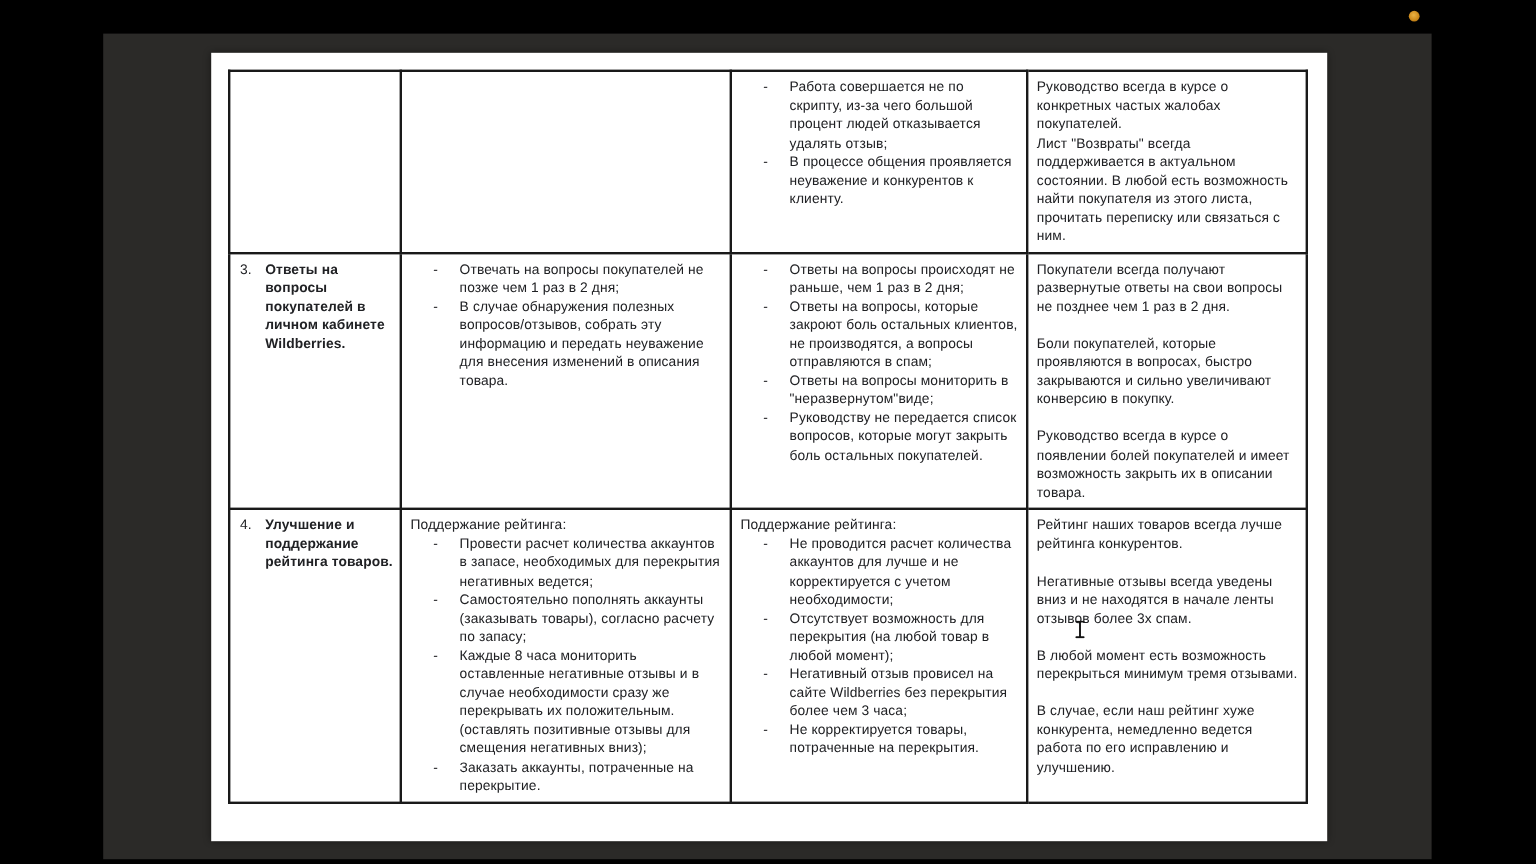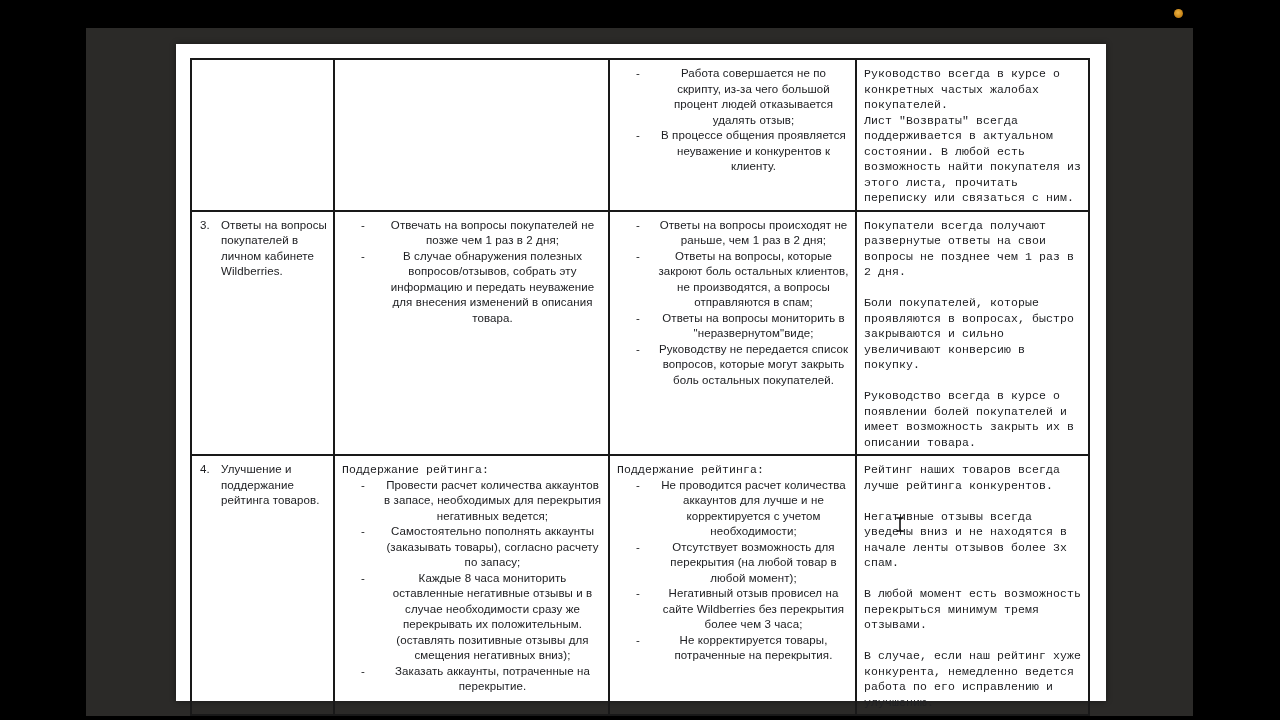--- a/index.html
+++ b/index.html
@@ -39,28 +39,28 @@
     color:#202124;
     letter-spacing:0.1px;
     word-wrap:break-word;
   }
   .doc-table tr:nth-child(1){ height:151px; }
   .doc-table tr:nth-child(2){ height:212px; }
   .doc-table tr:nth-child(3){ height:241px; }
 
   .num-row { display:flex; }
   .num  { flex:0 0 24px; padding-left:3px; }
-  .ttl  { flex:1; }
-
-  .para { padding-left:2px;font-family:Liberation Mono, monospace; }
+  .ttl  { flex:1;font-weight:bold; }
+
+  .para { padding-left:2px; }
   .gap  { height:15.5px; }
 
   .li { display:flex; padding-left:17px; }
   .dash { flex:0 0 26px; padding-left:4px; }
-  .litext { flex:1; padding-right:1px;text-align:center; }
+  .litext { flex:1; padding-right:1px; }
 
   .rec-dot {
     position:absolute; left:1174px; top:9px;
     width:9px; height:9px; border-radius:50%;
     background:radial-gradient(circle at 45% 40%, #eab244 0%, #cd8a1c 55%, #9d650d 100%);
   }
 
   .ibeam { position:absolute; left:895px; top:517px; width:10px; height:15px; }
 </style>
 </head>

